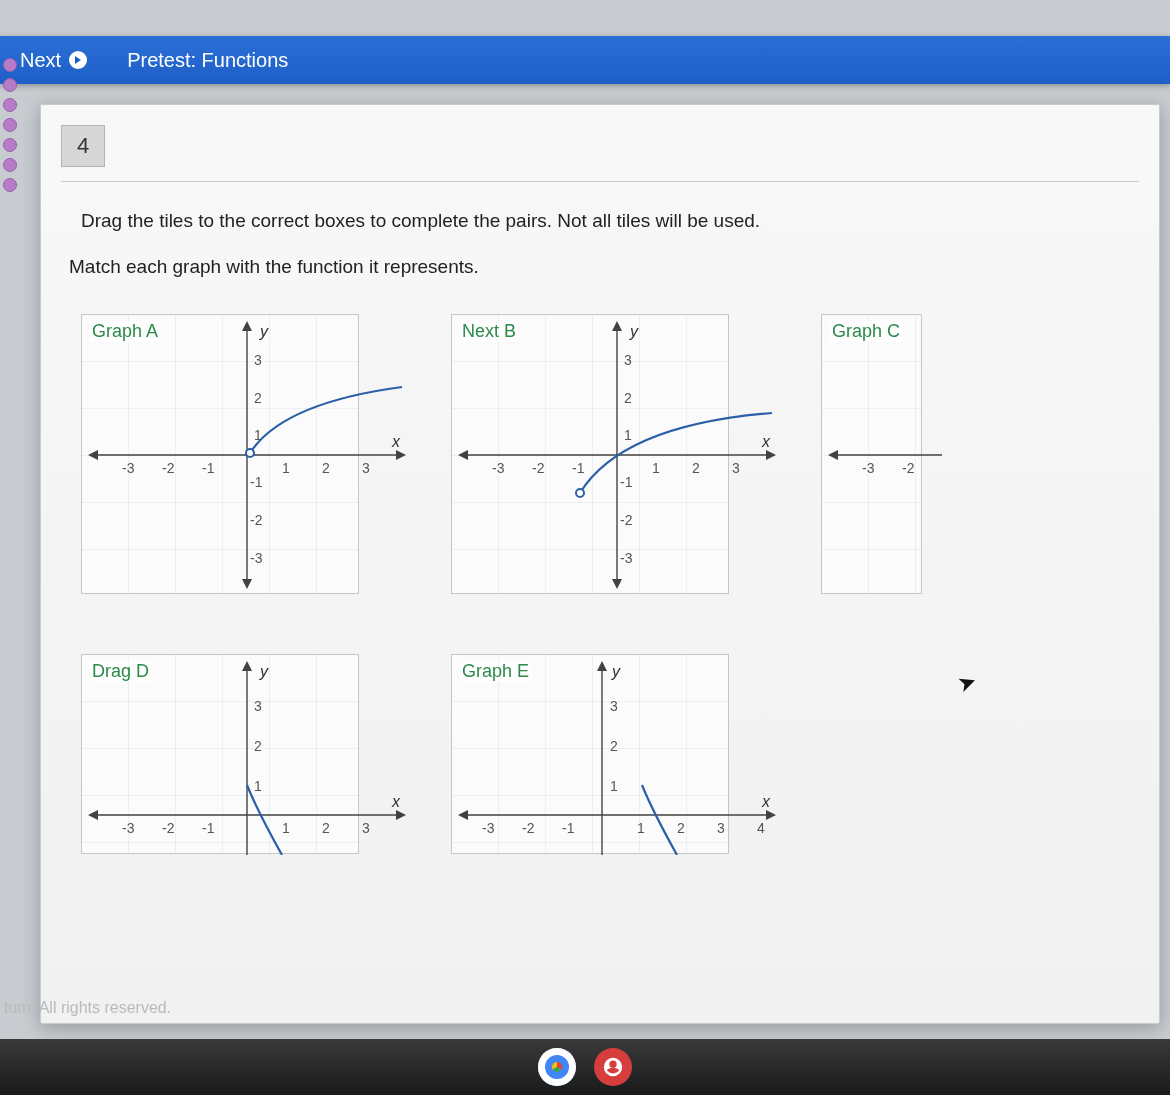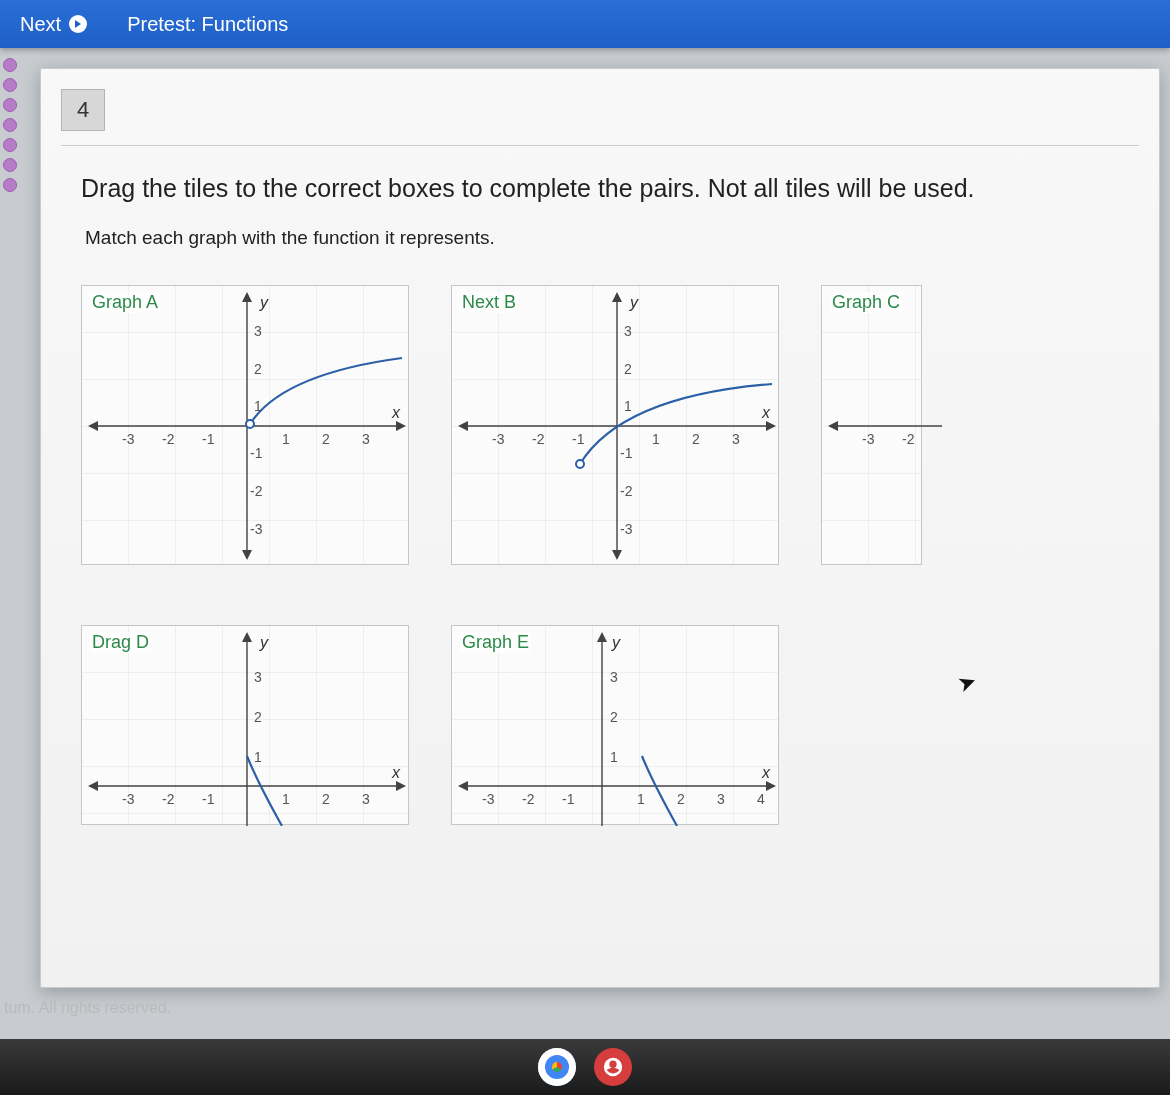--- a/index.html
+++ b/index.html
@@ -14,20 +14,21 @@
   .topbar {
     background: linear-gradient(#2a6fd6, #1e5fc7);
     height: 48px;
     display: flex;
     align-items: center;
     padding-left: 20px;
     color: #fff;
     font-size: 20px;
     gap: 40px;
     box-shadow: 0 2px 6px rgba(0,0,0,.3);
+    margin-top: 36px;
   }
   .left-dots {
     position: absolute;
     left: 3px; top: 58px;
     width: 16px;
     display: flex;
     flex-direction: column;
     gap: 6px;
   }
   .left-dots .dot {
@@ -61,32 +62,32 @@
   .qnum {
     width: 44px; height: 42px;
     margin-left: 20px;
     background: #d7d7d7;
     border: 1px solid #b4b4b4;
     display:flex;align-items:center;justify-content:center;
     font-size: 22px;
     color:#333;
   }
   .hr { border: none; border-top: 1px solid #ccc; margin: 14px 20px 0 20px; }
-  .instr1 { margin: 28px 40px 0 40px; font-size: 25px; color:#222;}
-  .instr2 { margin: 24px 40px 0 44px; font-size: 19px; color:#222;}
+  .instr1 { margin: 28px 40px 0 40px; font-size: 19px; color:#222;}
+  .instr2 { margin: 24px 40px 0 28px; font-size: 19px; color:#222;}
   .graphs {
     margin: 36px 0 0 40px;
     display: grid;
     grid-template-columns: 340px 340px 340px;
     grid-auto-rows: 300px;
     gap: 40px 30px;
     overflow: hidden;
   }
   .graph-card {
-    width: 328px; height: 280px;
+    width: 278px; height: 280px;
     border: 1px solid #c5c6c7;
     background: repeating-linear-gradient(#fdfdfd, #fdfdfd 46px, #eef1f4 46px, #eef1f4 47px),
                 repeating-linear-gradient(90deg, #fdfdfd, #fdfdfd 46px, #eef1f4 46px, #eef1f4 47px);
     background-blend-mode: multiply;
     position: relative;
     cursor: grab;
   }
   .glabel {
     position: absolute; left: 8px; top: 6px;
     color: #2b8a4a; font-size: 18px; font-weight: 500;

